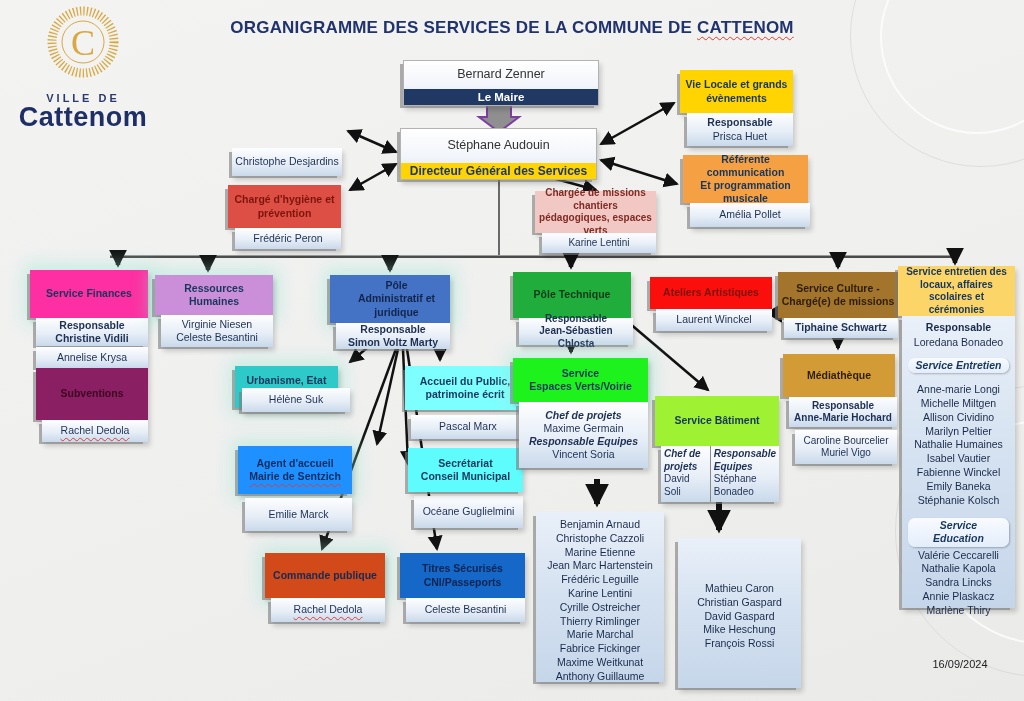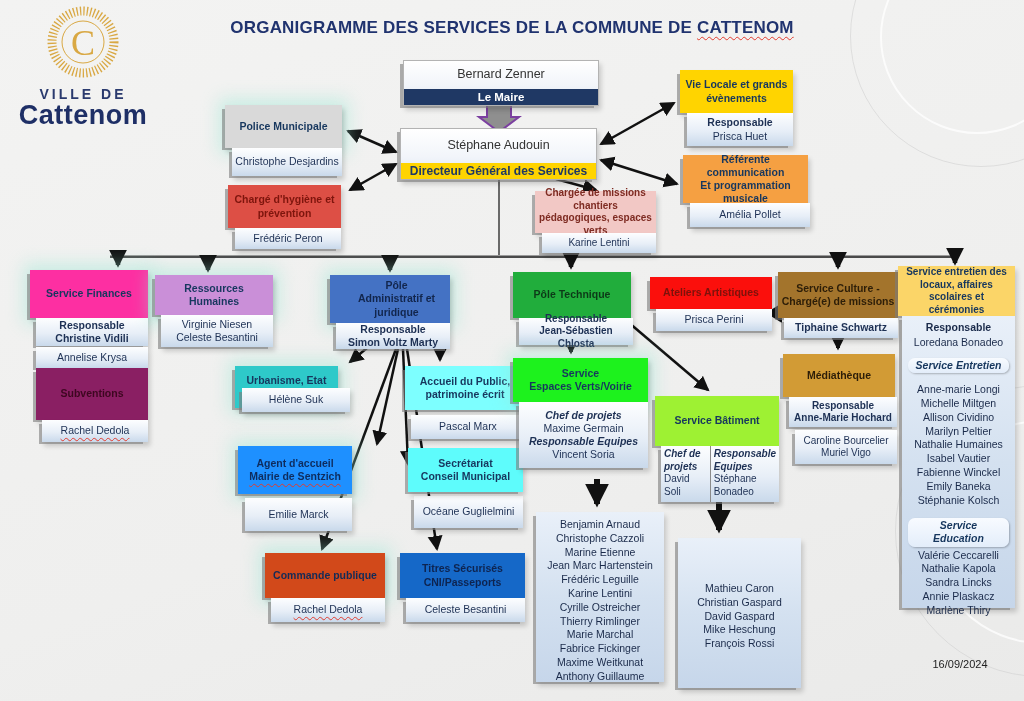--- a/index.html
+++ b/index.html
@@ -37,21 +37,21 @@
   }
   .twocol{display:flex;flex-direction:row;align-items:stretch;padding:0;}
   .twocol .col{flex:1;padding:2px 3px;display:flex;flex-direction:column;align-items:flex-start;text-align:left;}
   .twocol .col+.col{border-left:1.5px solid #8a8a8a;}
 
   .title{
     position:absolute;left:150px;top:18px;width:724px;text-align:center;z-index:2;
     font-size:17px;font-weight:700;color:#20336f;letter-spacing:.2px;
   }
   .logo{position:absolute;left:8px;top:4px;width:150px;text-align:center;z-index:2;}
-  .logo .villede{font-size:14px;letter-spacing:3px;color:#2a3a6e;font-weight:700;margin-top:2px;}
+  .logo .villede{font-size:11px;letter-spacing:3px;color:#2a3a6e;font-weight:700;margin-top:8px;}
   .logo .city{font-size:27px;font-weight:700;color:#1e2f66;letter-spacing:.5px;margin-top:-2px;}
   .datefld{position:absolute;left:905px;top:658px;width:110px;text-align:center;font-size:11px;color:#222;z-index:2;font-weight:400;}
 </style>
 </head>
 <body>
 
 <div class="stage" data-name="org-chart">
 
   <div class="deco" data-name="decorative-circle" style="left:880px;top:-60px;width:190px;height:190px;"></div>
   <div class="deco2" data-name="decorative-circle" style="left:850px;top:-95px;width:260px;height:260px;"></div>
@@ -120,23 +120,20 @@
   <div class="box exec" data-name="maire-node" style="left:403px;top:60px;width:196px;height:46px;">
     <div class="name" data-name="maire-name">Bernard Zenner</div>
     <div class="band band-navy" data-name="maire-role">Le Maire</div>
   </div>
 
   <div class="box exec" data-name="dgs-node" style="left:400px;top:128px;width:197px;height:52px;">
     <div class="name" data-name="dgs-name">Stéphane Audouin</div>
     <div class="band band-yellow" data-name="dgs-role">Directeur Général des Services</div>
   </div>
 
-  <div class="box glow" data-name="police-node" style="left:225px;top:105px;width:117px;height:43px;background:#d9d9d9;">
-    <span data-name="police-title">Police Municipale</span>
-  </div>
   <div class="box sub" data-name="police-staff" style="left:232px;top:148px;width:110px;height:28px;">
     <span data-name="staff-name">Christophe Desjardins</span>
   </div>
 
   <div class="box" data-name="hygiene-node" style="left:228px;top:185px;width:113px;height:43px;background:#dd4f45;color:#7e150d;">
     <span data-name="hygiene-title">Chargé d'hygiène et prévention</span>
   </div>
   <div class="box sub" data-name="hygiene-staff" style="left:235px;top:228px;width:106px;height:21px;">
     <span data-name="staff-name">Frédéric Peron</span>
   </div>
@@ -294,21 +291,21 @@
       <div data-name="list-item">Christian Gaspard</div>
       <div data-name="list-item">David Gaspard</div>
       <div data-name="list-item">Mike Heschung</div>
       <div data-name="list-item">François Rossi</div>
     </div>
 
   <div class="box" data-name="ateliers-node" style="left:650px;top:277px;width:122px;height:32px;background:#fb0f0c;color:#7c120b;">
     <span data-name="ateliers-title">Ateliers Artistiques</span>
   </div>
   <div class="box sub" data-name="ateliers-staff" style="left:656px;top:309px;width:116px;height:22px;">
-    <span data-name="staff-name">Prisca Perini</span>
+    <span data-name="staff-name">Laurent Winckel</span>
   </div>
 
   <div class="box" data-name="culture-node" style="left:778px;top:272px;width:120px;height:46px;background:#a3742c;color:#2d1e08;">
     <span data-name="culture-title">Service Culture - Chargé(e) de missions</span>
   </div>
   <div class="box sub" data-name="culture-staff" style="left:784px;top:318px;width:114px;height:20px;">
     <span class="bold" data-name="staff-name">Tiphaine Schwartz</span>
   </div>
 
   <div class="box" data-name="mediatheque-node" style="left:783px;top:354px;width:112px;height:43px;background:#d29b35;color:#2d1e08;">

